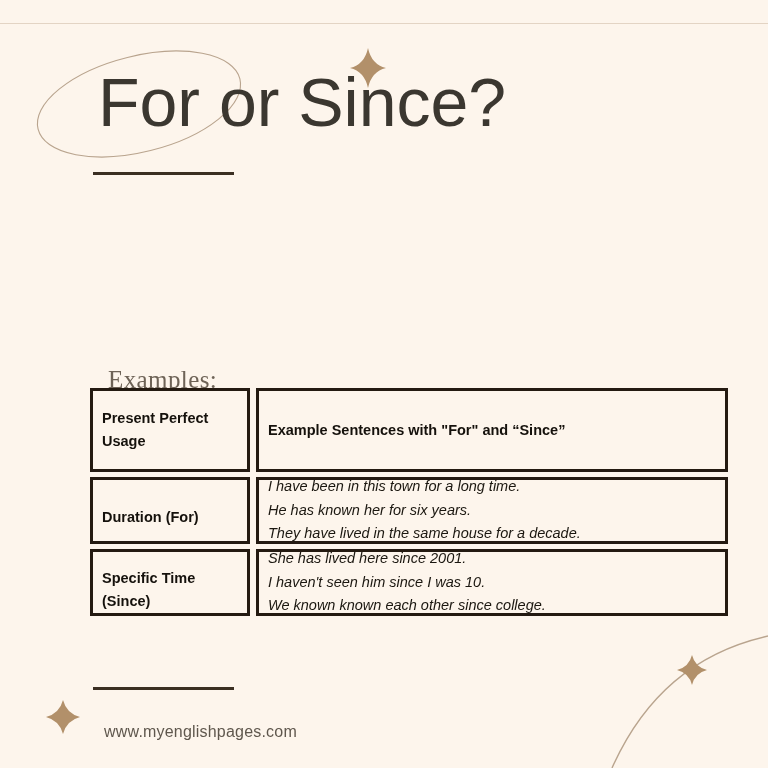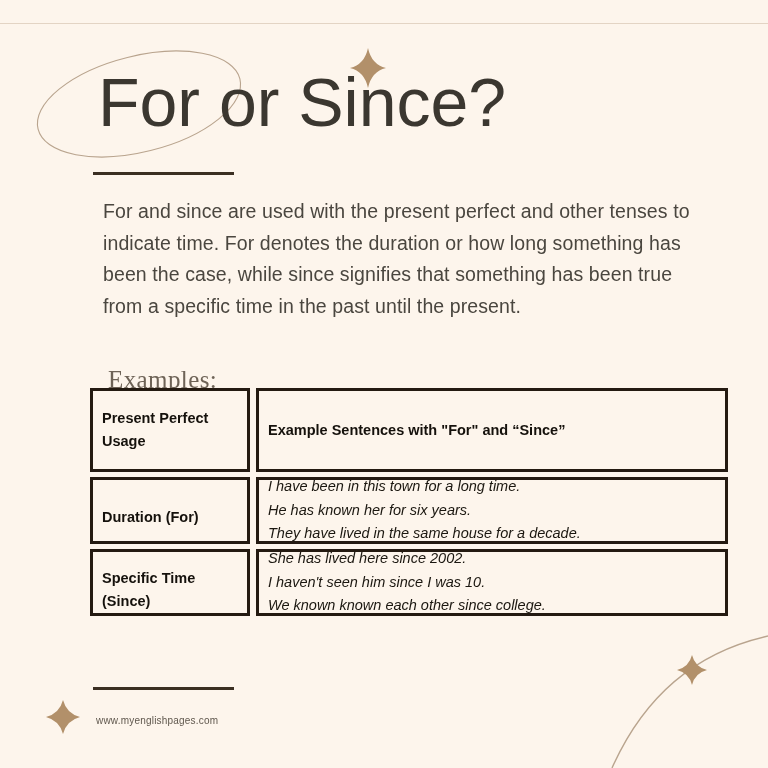--- a/index.html
+++ b/index.html
@@ -161,22 +161,22 @@
     left: 93px;
     top: 687px;
     width: 141px;
     height: 3px;
     background: #3b2f22;
   }
   .footer-url {
     position: absolute;
     left: 88px;
     top: 707px;
-    margin: 8px;
-    font-size: 10px;
+    margin: 16px;
+    font-size: 16px;
     color: #5f574d;
     letter-spacing: 0.2px;
   }
 </style>
 </head>
 <body>
 
 <div class="page">
 
   <div class="top-rule"></div>
@@ -192,21 +192,20 @@
     <path d="M 63 700 Q 66.5 713.5 80 717 Q 66.5 720.5 63 734 Q 59.5 720.5 46 717 Q 59.5 713.5 63 700 Z" fill="#b2906a"></path>
 
     <path d="M 692 655 Q 695 667 707 670 Q 695 673 692 685 Q 689 673 677 670 Q 689 667 692 655 Z" fill="#b2906a"></path>
   </svg>
 
   <div class="title-block">
     <h1 class="title">For or Since?</h1>
   </div>
   <div class="title-rule"></div>
 
-  <p class="intro">For and since are used with the present perfect and other tenses to indicate time. For denotes the duration or how long something has been the case, while since signifies that something has been true from a specific time in the past until the present.</p>
 
   <h2 class="examples-heading">Examples:</h2>
 
   <div class="table">
 
     <div class="row row-head">
       <div class="cell cell-label">
         <span class="head-text">Present Perfect Usage</span>
       </div>
       <div class="cell cell-body">
@@ -223,21 +222,21 @@
         <span class="sentence">He has known her for six years.</span>
         <span class="sentence">They have lived in the same house for a decade.</span>
       </div>
     </div>
 
     <div class="row row-body">
       <div class="cell cell-label">
         <span class="label-text">Specific Time (Since)</span>
       </div>
       <div class="cell cell-body">
-        <span class="sentence">She has lived here since 2002.</span>
+        <span class="sentence">She has lived here since 2001.</span>
         <span class="sentence">I haven't seen him since I was 10.</span>
         <span class="sentence">We known known each other since college.</span>
       </div>
     </div>
 
   </div>
 
   <div class="footer-rule"></div>
   <p class="footer-url">www.myenglishpages.com</p>
 

